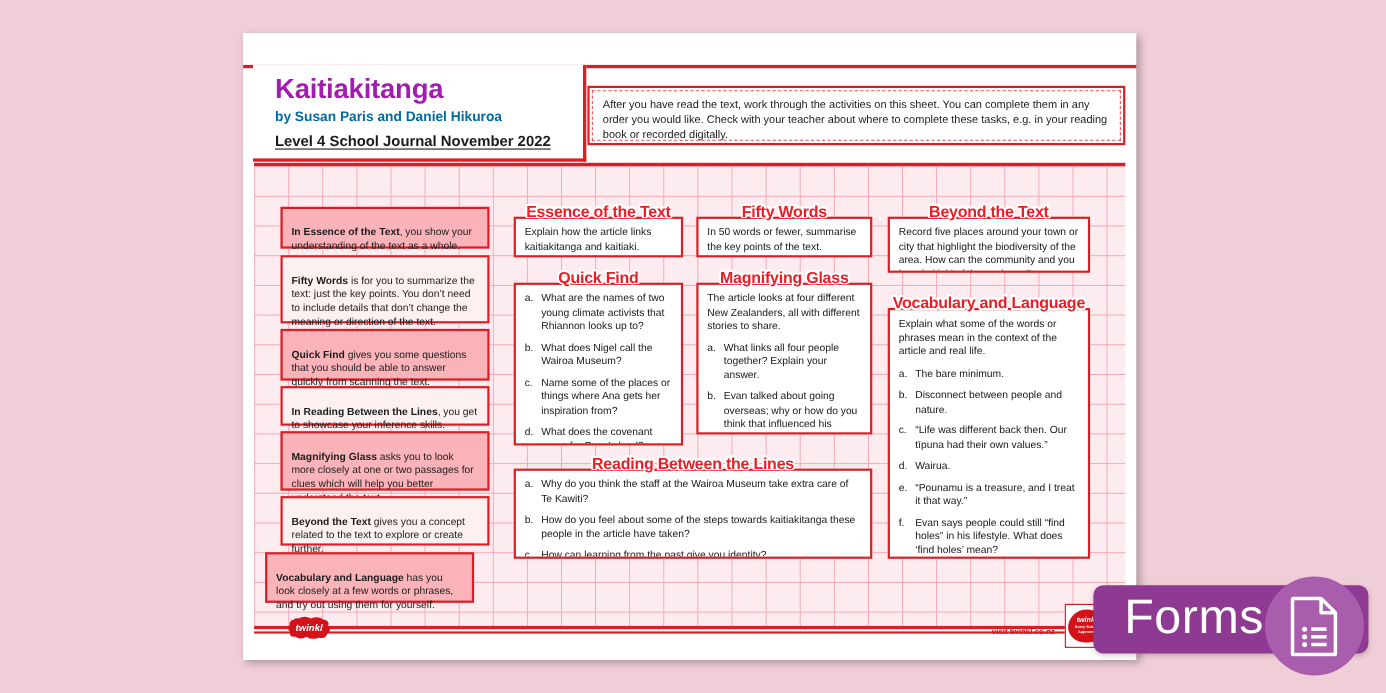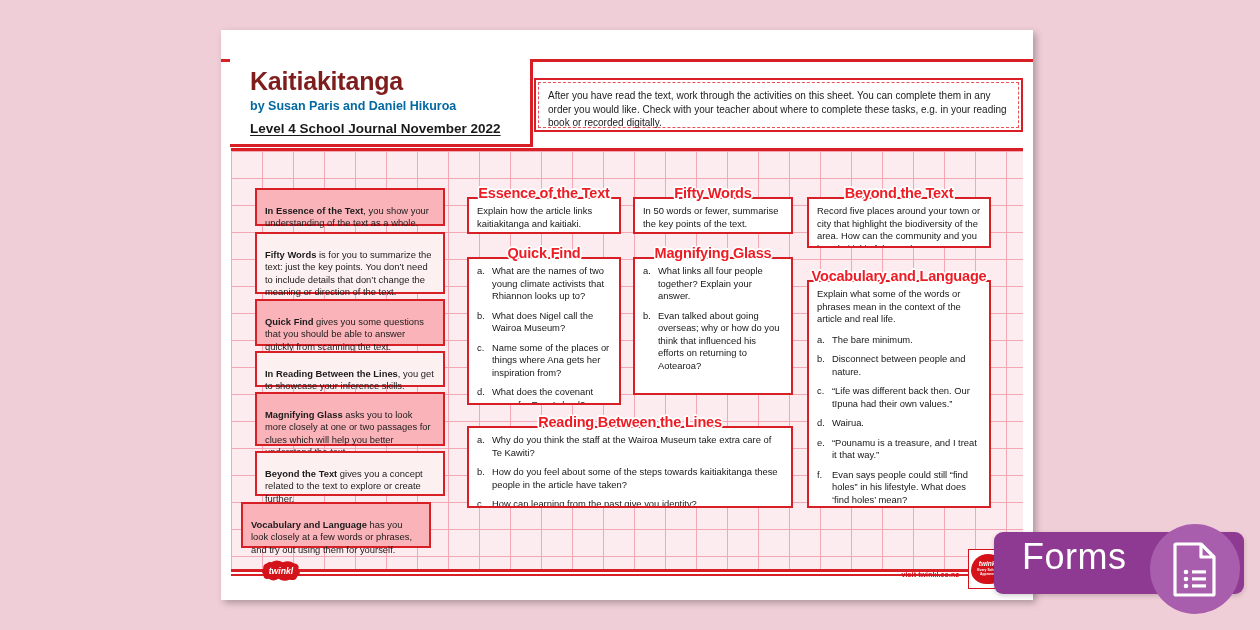--- a/index.html
+++ b/index.html
@@ -50,21 +50,21 @@
     left: 9px; top: 29px;
     width: 303px; height: 88px;
     background: #ffffff;
     border: 3px solid #d91f26;
     border-top: none;
     border-left: none;
     padding: 9px 14px 6px 20px;
     z-index: 6;
   }
   .title-card .t1 {
-    color: #7f1d1d;
+    color: #a21caf;
     font-size: 25px;
     font-weight: bold;
     letter-spacing: -.2px;
     line-height: 1.05;
   }
   .title-card .t2 {
     color: #0369a1;
     font-size: 12.5px;
     font-weight: bold;
     margin-top: 5px;
@@ -202,21 +202,21 @@
     position: absolute;
     left: 12px; top: 8px;
     width: 250px; height: 62px;
     background: #8e3a93;
     border-radius: 9px;
     box-shadow: 0 2px 5px rgba(0,0,0,.18);
   }
   #forms-label {
     position: absolute;
     left: 40px; top: 12px;
-    font-size: 36px;
+    font-size: 44px;
     color: #ffffff;
     font-family: "Liberation Sans", sans-serif;
     letter-spacing: .5px;
     z-index: 33;
   }
   #forms-circle {
     position: absolute;
     right: 20px; top: 0;
     width: 90px; height: 90px;
     border-radius: 50%;
@@ -304,20 +304,21 @@
           <li><span class="mk">b.</span><span>What does Nigel call the Wairoa Museum?</span></li>
           <li><span class="mk">c.</span><span>Name some of the places or things where Ana gets her inspiration from?</span></li>
           <li><span class="mk">d.</span><span>What does the covenant mean for Evan’s land?</span></li>
         </ol>
       </div>
     </div>
 
     <div class="act" style="left:412px; top:215px; width:160px; height:150px;">
       <div class="hd">Magnifying Glass</div>
       <div class="bd">
+        <p style="margin-bottom:7px;">The article looks at four different New Zealanders, all with different stories to share.</p>
         <ol class="qlist">
           <li><span class="mk">a.</span><span>What links all four people together? Explain your answer.</span></li>
           <li><span class="mk">b.</span><span>Evan talked about going overseas; why or how do you think that influenced his efforts on returning to Aotearoa?</span></li>
         </ol>
       </div>
     </div>
 
     <div class="act" style="left:586px; top:238px; width:184px; height:240px;">
       <div class="hd">Vocabulary and Language</div>
       <div class="bd">

